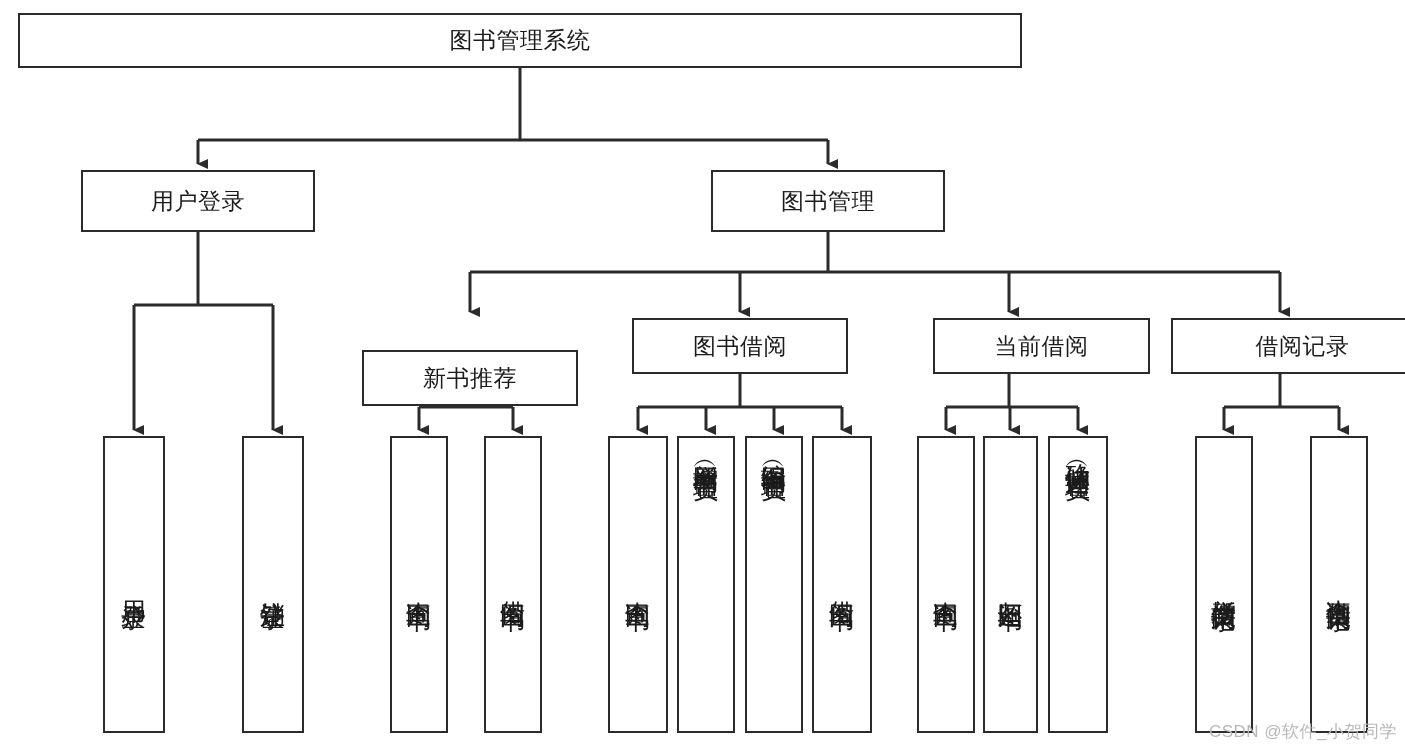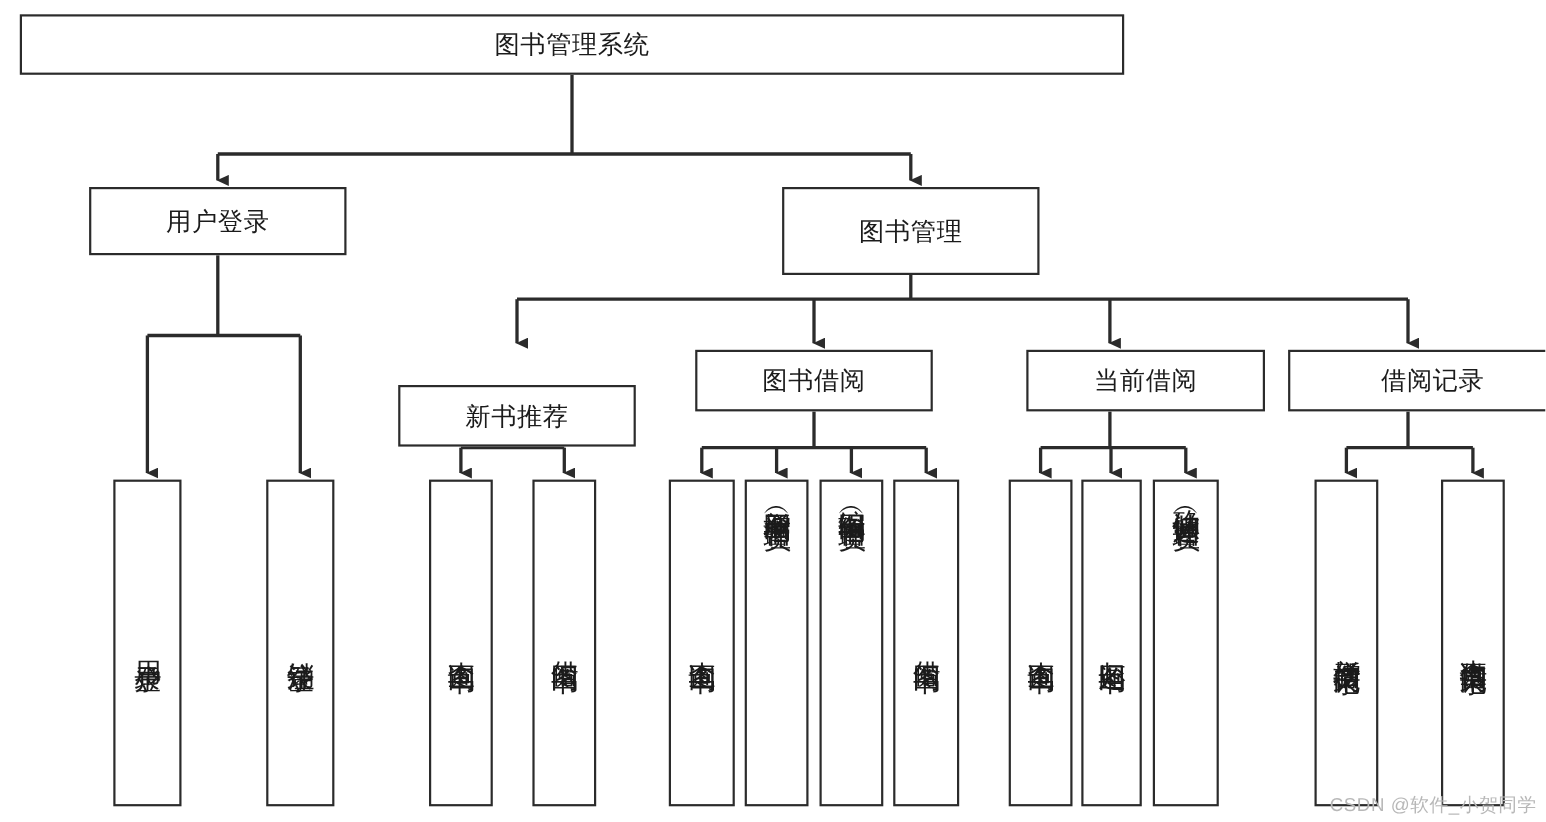--- a/index.html
+++ b/index.html
@@ -129,21 +129,21 @@
     </g>
   </svg>
 
   <div class="node horizontal" style="left:18px; top:13px; width:1004px; height:55px;">
     <span class="label">图书管理系统</span>
   </div>
 
   <div class="node horizontal" style="left:81px; top:170px; width:234px; height:62px;">
     <span class="label">用户登录</span>
   </div>
-  <div class="node horizontal" style="left:711px; top:170px; width:234px; height:80px;">
+  <div class="node horizontal" style="left:711px; top:170px; width:234px; height:62px;">
     <span class="label">图书管理</span>
   </div>
 
   <div class="node horizontal" style="left:362px; top:318px; width:216px; height:56px;margin-top:32px;">
     <span class="label">新书推荐</span>
   </div>
   <div class="node horizontal" style="left:632px; top:318px; width:216px; height:56px;font-family:Liberation Serif, serif;">
     <span class="label">图书借阅</span>
   </div>
   <div class="node horizontal" style="left:901px; top:318px; width:217px; height:56px;margin-left:32px;">

